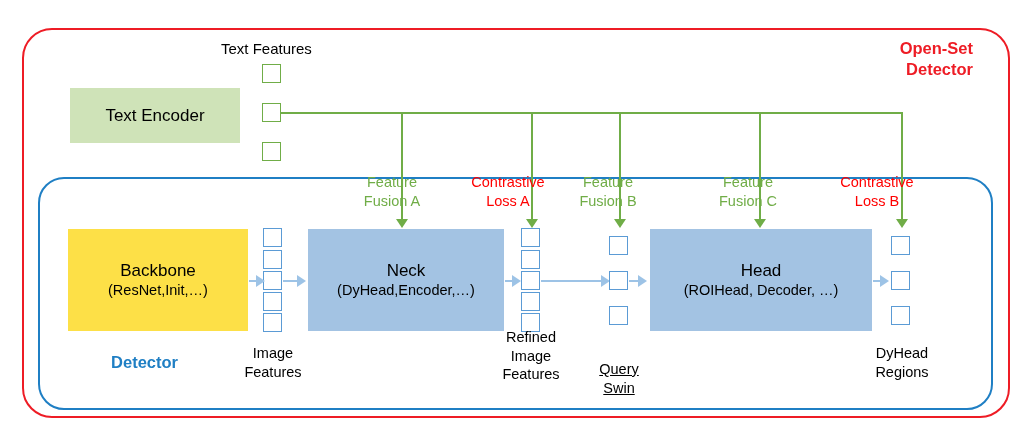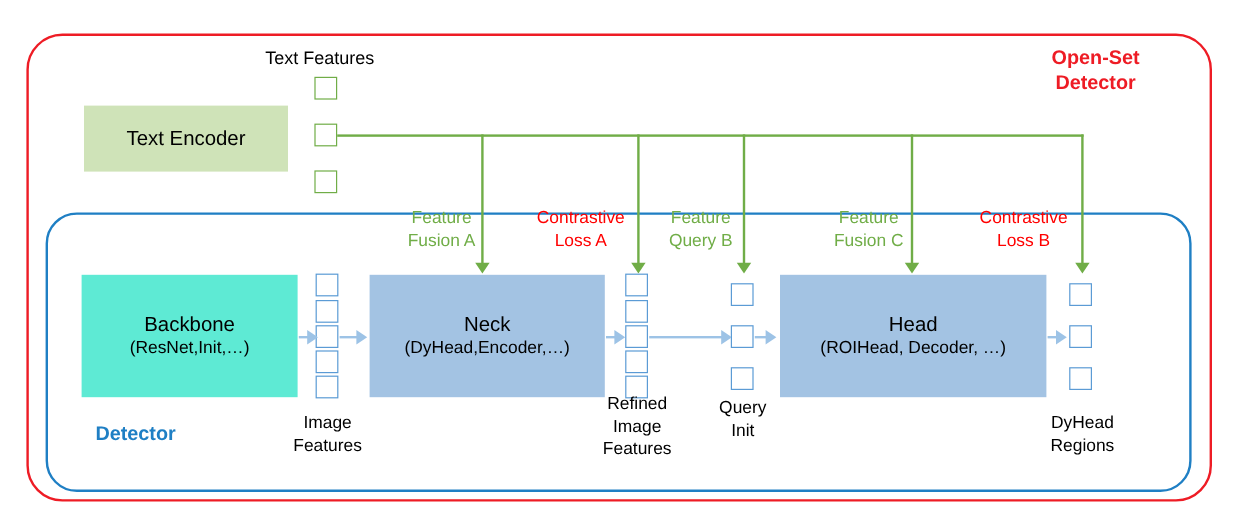--- a/index.html
+++ b/index.html
@@ -6,31 +6,31 @@
   html,body{margin:0;padding:0;background:#ffffff;}
   body{font-family:"Liberation Sans", sans-serif;}
   #canvas{position:relative;width:1031px;height:425px;background:#ffffff;overflow:hidden;}
 
   
   .frame{position:absolute;box-sizing:border-box;background:transparent;}
   #open-set-frame{left:22px;top:28px;width:988px;height:390px;border:2.2px solid #ee1c25;border-radius:30px;}
   #closed-set-frame{left:38px;top:177px;width:955px;height:233px;border:2px solid #1f7fc4;border-radius:26px;}
 
   
-  .frame-caption{position:absolute;font-weight:bold;font-size:16.5px;line-height:21px;text-align:center;}
+  .frame-caption{position:absolute;font-weight:bold;font-size:16.5px;line-height:21px;text-align:right;}
   #open-set-caption{right:58px;top:38px;color:#ee1c25;width:120px;}
   #closed-set-caption{left:48px;top:352px;color:#1f7fc4;width:130px;}
 
   
   .block{position:absolute;box-sizing:border-box;display:flex;flex-direction:column;
          align-items:center;justify-content:center;text-align:center;color:#000;}
   .block .b-title{font-size:17px;line-height:21px;}
   .block .b-sub{font-size:14.5px;line-height:19px;}
   #text-encoder{left:70px;top:88px;width:170px;height:55px;background:#cfe3b8;font-size:17px;}
-  #backbone{left:68px;top:229px;width:180px;height:102px;background:#5eead4;}
+  #backbone{left:68px;top:229px;width:180px;height:102px;background:#fde047;}
   #neck{left:308px;top:229px;width:196px;height:102px;background:#a3c3e3;}
   #head{left:650px;top:229px;width:222px;height:102px;background:#a3c3e3;}
 
   
   .sq{position:absolute;box-sizing:border-box;width:19px;height:19px;background:#ffffff;}
   .sq.green{border:1.8px solid #70ad47;}
   .sq.blue{border:1.8px solid #5b9bd5;}
 
   
   .col-caption{position:absolute;text-align:center;font-size:14.5px;line-height:18.5px;color:#000;}
@@ -41,21 +41,21 @@
   .gline.v{width:2.2px;}
   .garrow{position:absolute;width:0;height:0;border-left:6px solid transparent;
           border-right:6px solid transparent;border-top:9px solid #70ad47;}
 
   
   .bline{position:absolute;background:#9dc3e6;height:2.6px;}
   .barrow{position:absolute;width:0;height:0;border-top:6px solid transparent;
           border-bottom:6px solid transparent;border-left:9px solid #9dc3e6;}
 
   
-  .anno{position:absolute;text-align:center;font-size:14.5px;line-height:19px;font-weight:500;}
+  .anno{position:absolute;text-align:center;font-size:14.5px;line-height:19px;font-weight:500;margin-left:24px;}
   .anno.fusion{color:#70ad47;}
   .anno.loss{color:#ff0000;}
 
   .toplabel{position:absolute;font-size:15px;color:#000;}
 </style>
 </head>
 <body>
 
 <div id="canvas">
 
@@ -100,21 +100,21 @@
   <div class="anno fusion" style="left:333px;top:173px;width:70px;">
     <div>Feature</div>
     <div>Fusion A</div>
   </div>
   <div class="anno loss" style="left:436px;top:173px;width:96px;">
     <div>Contrastive</div>
     <div>Loss A</div>
   </div>
   <div class="anno fusion" style="left:549px;top:173px;width:70px;">
     <div>Feature</div>
-    <div>Query B</div>
+    <div>Fusion B</div>
   </div>
   <div class="anno fusion" style="left:689px;top:173px;width:70px;">
     <div>Feature</div>
     <div>Fusion C</div>
   </div>
   <div class="anno loss" style="left:805px;top:173px;width:96px;">
     <div>Contrastive</div>
     <div>Loss B</div>
   </div>
 
@@ -162,23 +162,23 @@
 
   <div class="bline" style="left:505px;top:279.5px;width:14px;"></div>
   <div class="barrow" style="left:512px;top:275px;"></div>
 
   <div class="bline" style="left:541px;top:279.5px;width:66px;"></div>
   <div class="barrow" style="left:601px;top:275px;"></div>
 
   <div class="sq blue" style="left:609px;top:236px;"></div>
   <div class="sq blue" style="left:609px;top:271px;"></div>
   <div class="sq blue" style="left:609px;top:306px;"></div>
-  <div class="col-caption" style="left:588px;top:331px;width:62px;">
+  <div class="col-caption" style="left:588px;top:360px;width:62px;text-decoration:underline;">
     <div>Query</div>
-    <div>Init</div>
+    <div>Swin</div>
   </div>
 
   <div class="bline" style="left:629px;top:279.5px;width:14px;"></div>
   <div class="barrow" style="left:638px;top:275px;"></div>
 
   <div class="sq blue" style="left:891px;top:236px;"></div>
   <div class="sq blue" style="left:891px;top:271px;"></div>
   <div class="sq blue" style="left:891px;top:306px;"></div>
   <div class="col-caption" style="left:862px;top:344px;width:80px;">
     <div>DyHead</div>

